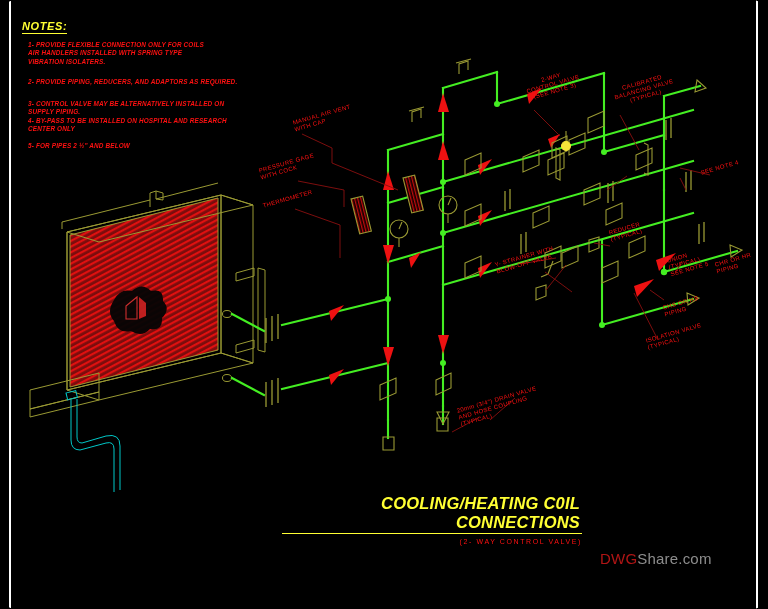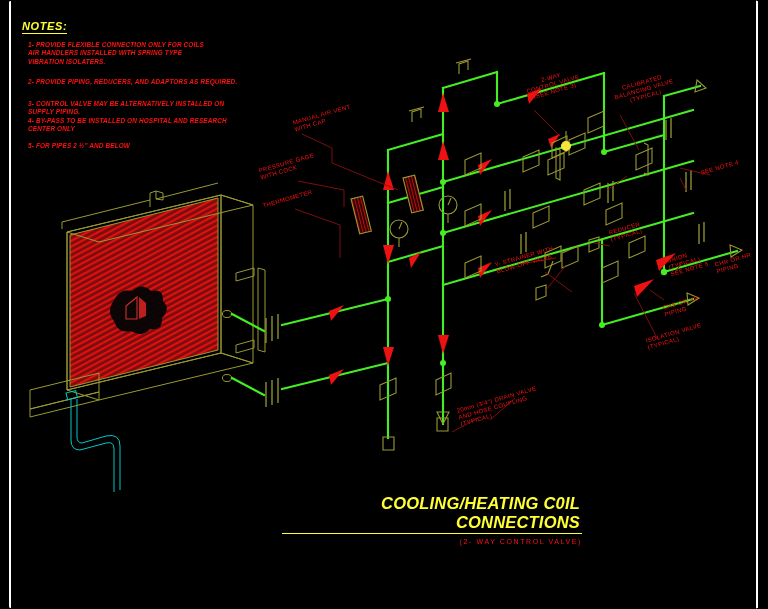--- a/index.html
+++ b/index.html
@@ -406,14 +406,17 @@
 
   <div class="lbl" style="left:456px;top:408px;transform:rotate(-16deg);">20mm (3/4") DRAIN VALVE
 AND HOSE COUPLING
 (TYPICAL)</div>
 
   <div id="title-block">
     <div><span class="main-title">COOLING/HEATING C0IL CONNECTIONS</span></div>
     <div class="sub-title">(2- WAY  CONTROL  VALVE)</div>
   </div>
 
+  <div id="watermark">
+    <span class="w-red">DWG</span><span class="w-gray">Share.com</span>
+  </div>
 
 </div>
 
 </body></html>

